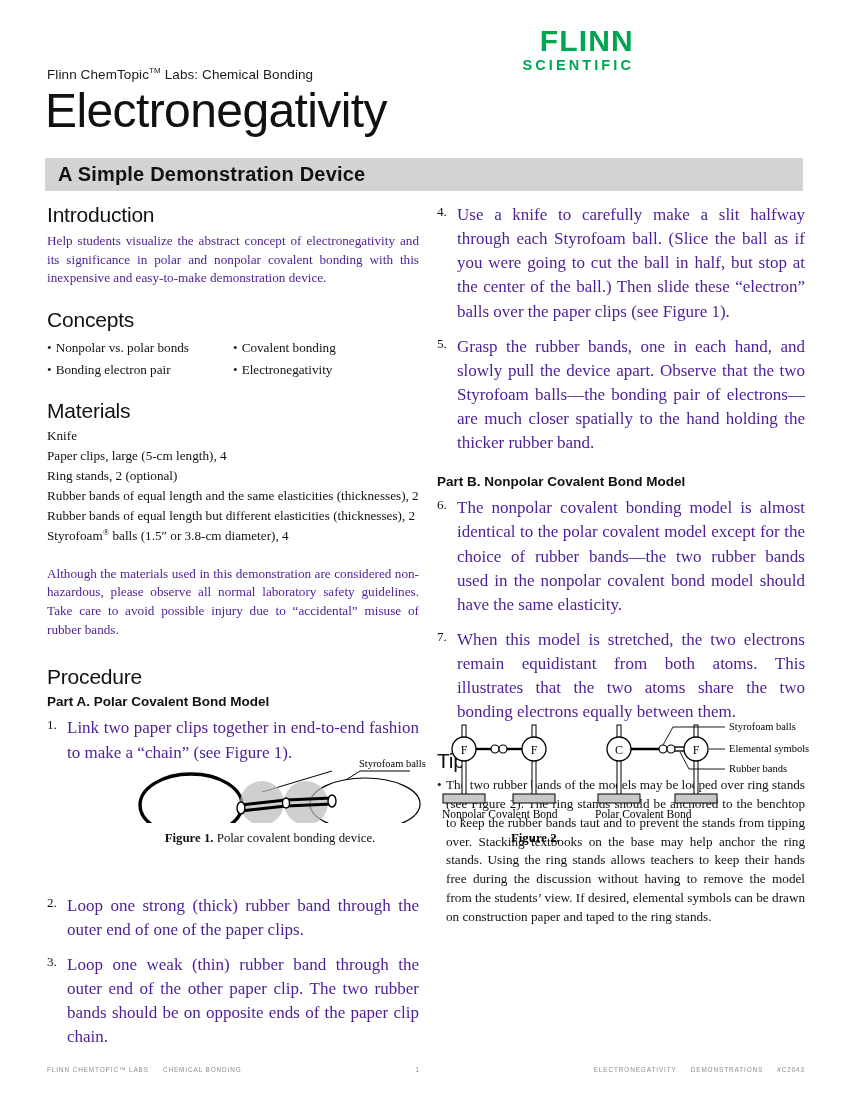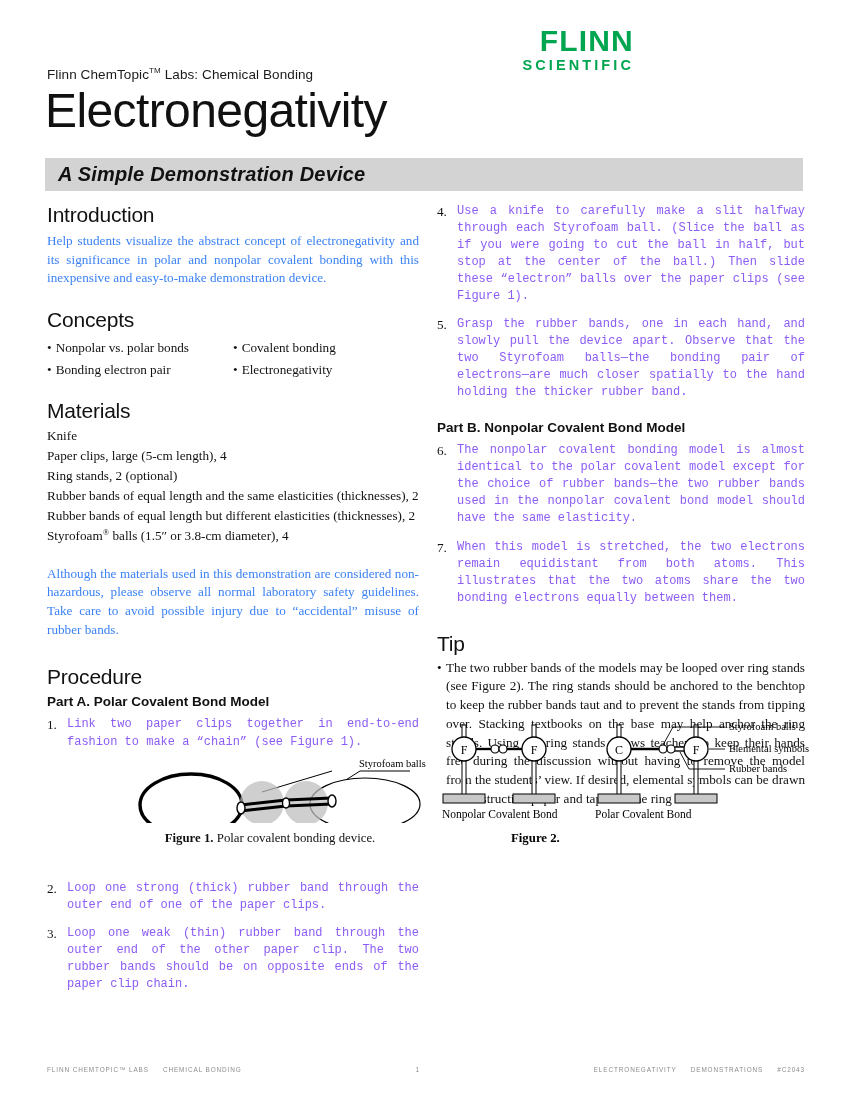--- a/index.html
+++ b/index.html
@@ -82,21 +82,20 @@
   }
   .subtitle-bar span {
     position: absolute;
     left: 13px;
     top: 5px;
     font-family: "Liberation Sans", sans-serif;
     font-size: 20px;
     font-weight: bold;
     color: #111111;
     letter-spacing: 0.2px;
-    font-style: italic;
   }
 
   
   .col-left {
     position: absolute;
     left: 47px;
     top: 203px;
     width: 372px;
   }
   .col-right {
@@ -123,21 +122,21 @@
     color: #111111;
     margin: 0 0 7px 0;
   }
 
   p.body {
     font-family: "Liberation Serif", serif;
     font-size: 13.2px;
     line-height: 1.42;
     margin: 0 0 12px 0;
     text-align: justify;
-    color: #3b82f6;
+    color: #4c1d95;
   }
 
   .mat-line {
     font-family: "Liberation Serif", serif;
     font-size: 13.2px;
     line-height: 1.52;
     color: #111111;
     margin: 0;
   }
   .mat-line sup { font-size: 8.5px; vertical-align: super; }
@@ -165,24 +164,24 @@
   .step .num {
     width: 20px;
     flex: 0 0 20px;
     font-family: "Liberation Serif", serif;
     font-size: 13.2px;
     line-height: 1.42;
     color: #111111;
   }
   .step .txt {
     flex: 1;
-    font-family: Liberation Mono, monospace;
-    font-size: 12px;
+    font-family: Liberation Serif, serif;
+    font-size: 17px;
     line-height: 1.42;
-    color: #8b5cf6;
+    color: #4c1d95;
     text-align: justify;
   }
 
   .tipitem {
     display: flex;
     margin-top: 2px;
   }
   .tipitem .b {
     width: 9px;
     flex: 0 0 9px;

